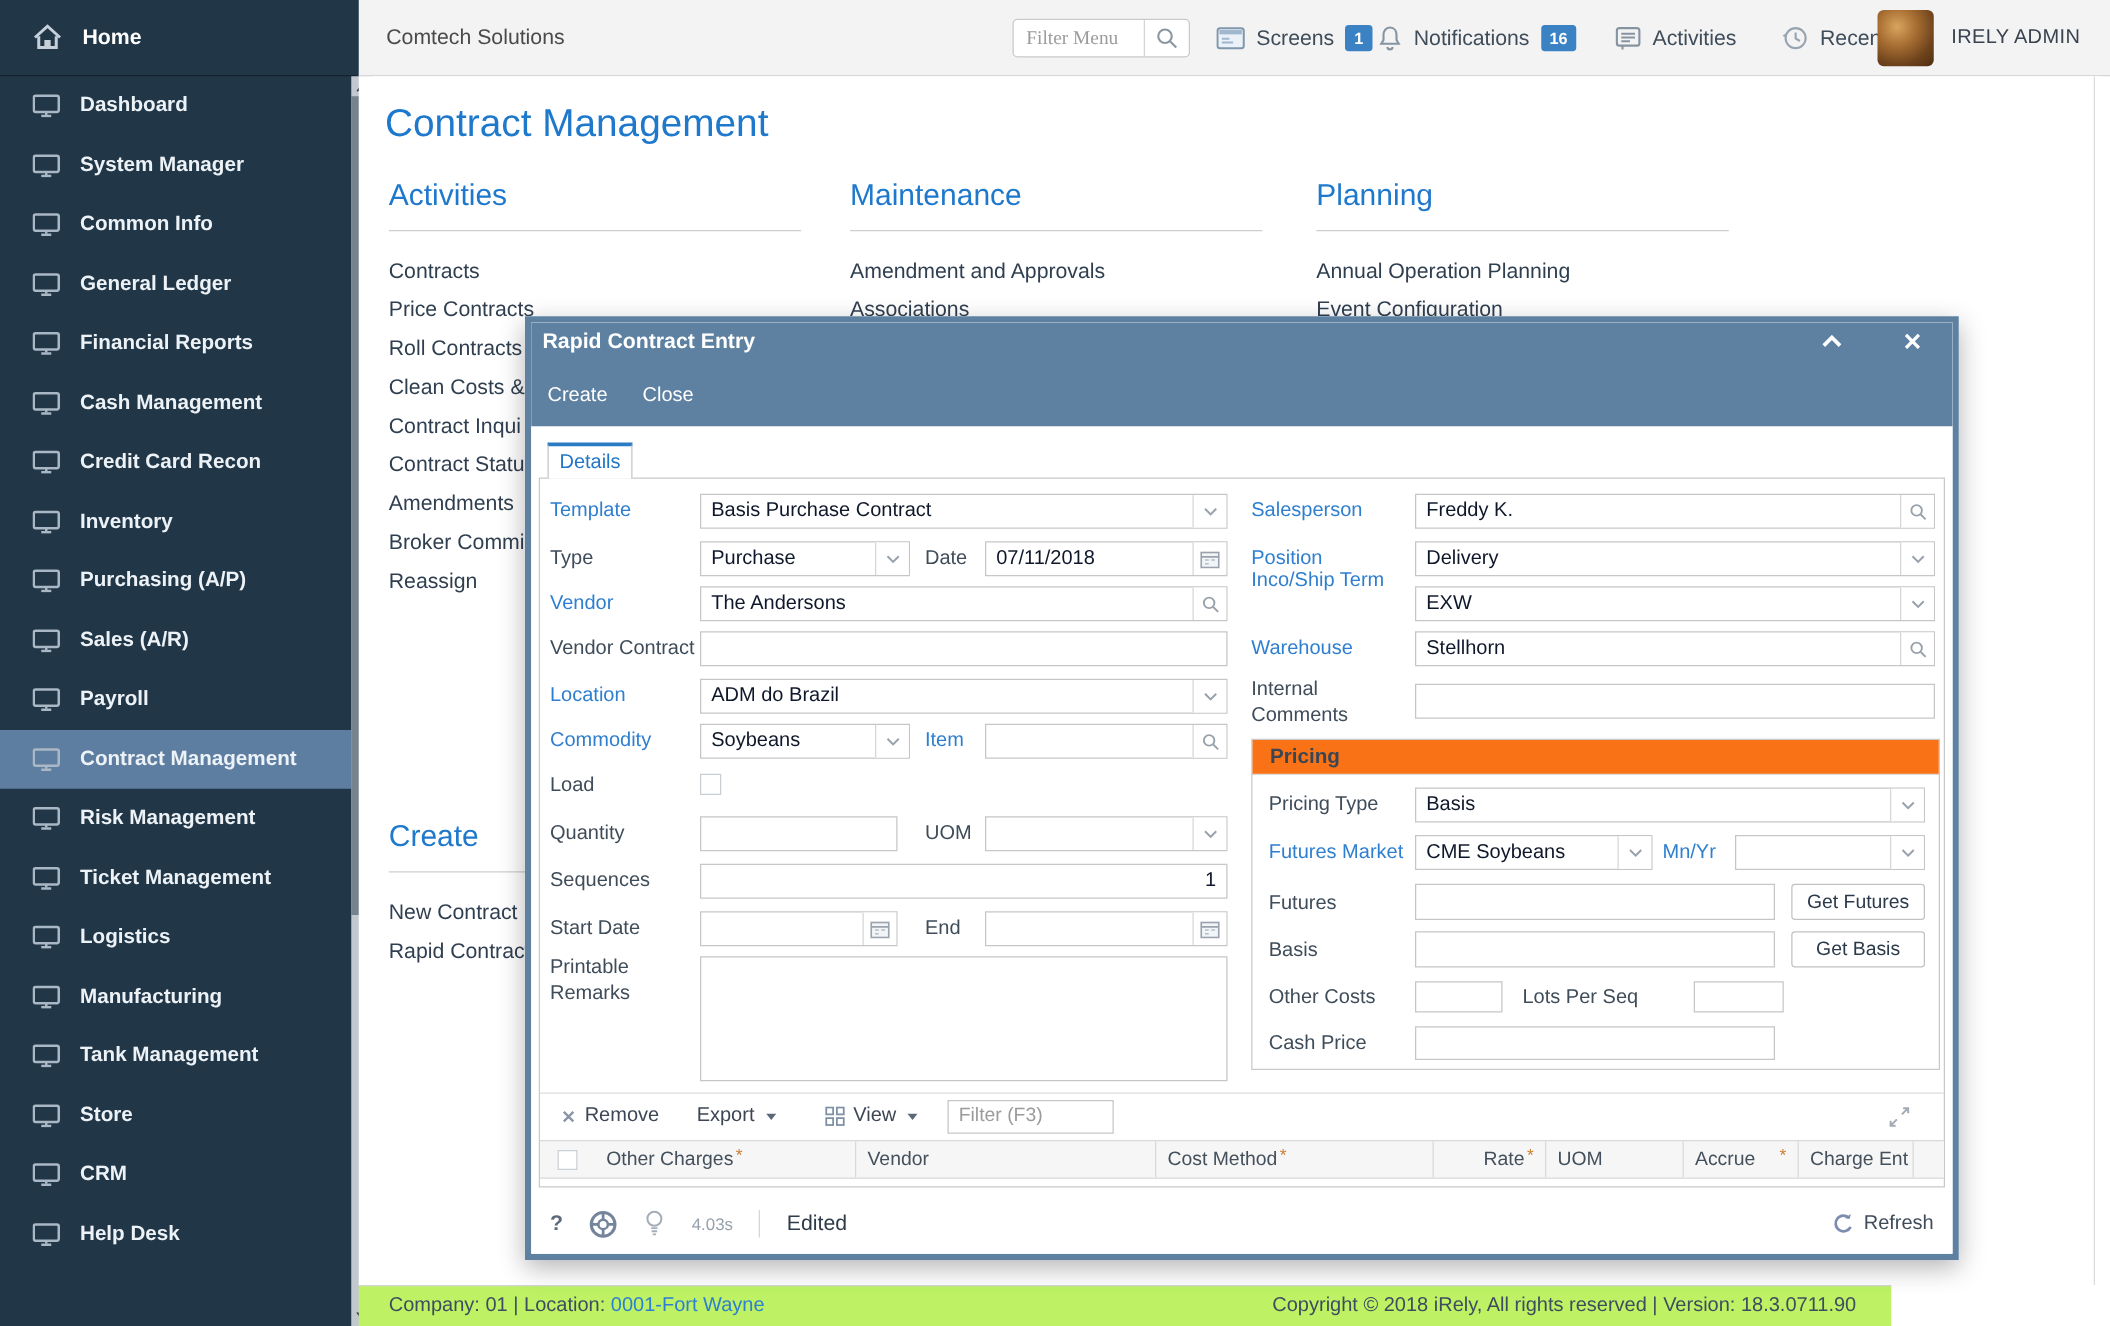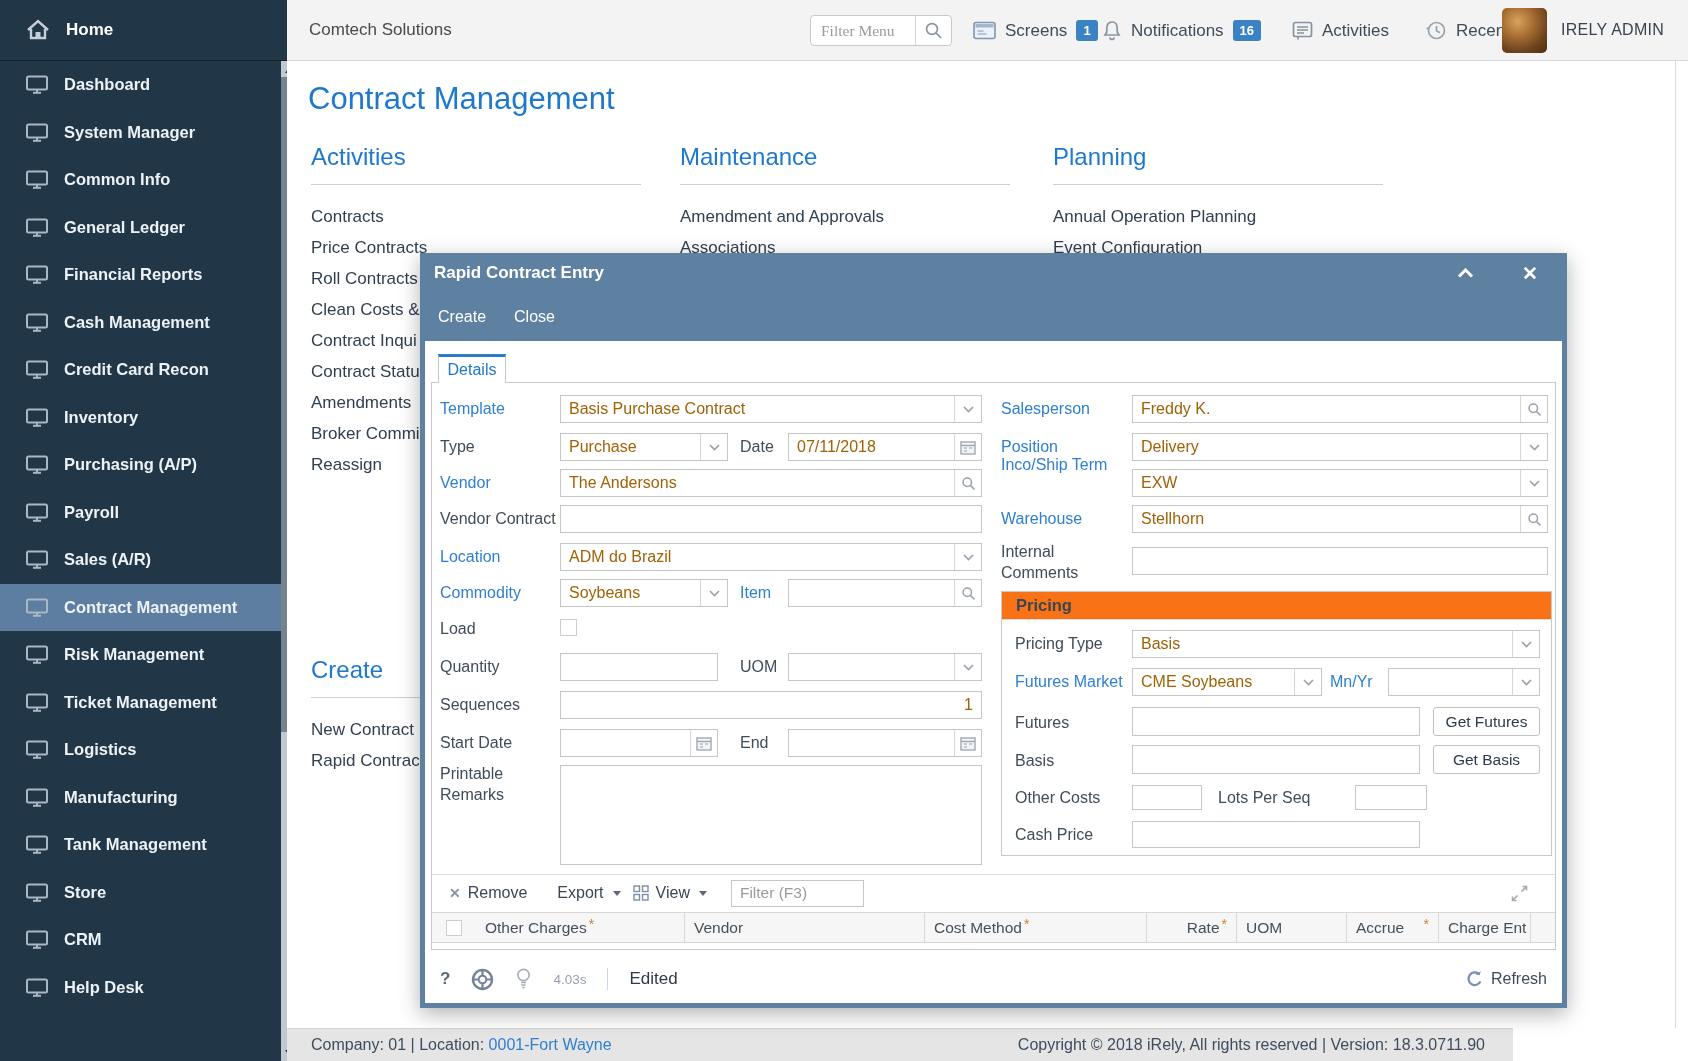--- a/index.html
+++ b/index.html
@@ -40,21 +40,21 @@
   .page-title{position:absolute;left:21px;top:20px;font-size:31px;font-weight:400;color:#1e78cc}
   .col{position:absolute;top:82px;width:330px}
   .col .col-head,.create-col .col-head{font-size:24px;font-weight:400;color:#1e78cc;padding-bottom:13px;border-bottom:1px solid #cfcfcf}
   .col .menu-list{margin-top:16px}
   .menu-link{font-size:17px;color:#303f50;line-height:31px;white-space:nowrap;cursor:pointer}
   .create-col{position:absolute;left:24px;top:595px;width:330px}
   .create-col .menu-list{margin-top:16px}
   .edge-line{position:absolute;right:6px;top:0;width:1px;height:967px;background:#dcdcdc}
 
   
-  .page-footer{position:absolute;left:287px;bottom:0;width:1226px;height:33px;background:#e5e5e5;border-top:1px solid #d5d5d5;font-size:16px;color:#3d4d5f}
+  .page-footer{position:absolute;left:287px;bottom:0;width:1226px;height:33px;background:#bef264;border-top:1px solid #d5d5d5;font-size:16px;color:#3d4d5f}
   .pf-left{position:absolute;left:24px;top:0;line-height:32px;white-space:nowrap}
   .pf-left a{color:#2e7fd0;text-decoration:none;cursor:pointer}
   .pf-right{position:absolute;right:28px;top:0;line-height:32px;white-space:nowrap}
 
   
   .modal{position:absolute;left:420px;top:253px;width:1147px;height:755px;border:5px solid #5e81a2;background:#fff;box-shadow:0 6px 20px rgba(0,0,0,.3)}
   .m-inner{position:relative;width:1137px;height:745px;background:#fff;font-size:16px}
   .m-head{position:absolute;left:0;top:0;width:1137px;height:83px;background:#5e81a2}
   .m-title{position:absolute;left:9px;top:5px;color:#fff;font-size:17px;font-weight:700}
   .m-min{position:absolute;left:1032px;top:10px;cursor:pointer}
@@ -62,21 +62,21 @@
   .m-menu{position:absolute;left:13px;top:50px;display:flex;gap:28px}
   .m-menu .mitem{color:#fff;font-size:16px;cursor:pointer}
 
   .tab{position:absolute;left:13px;top:96px;width:68px;height:29px;background:#fff;border:1px solid #c6c6c6;border-top:3px solid #2b7cc4;border-bottom:none;color:#2176c7;font-size:16px;text-align:center;line-height:25px;z-index:3;cursor:pointer}
   .panel{position:absolute;left:6px;top:124px;width:1125px;height:568px;border:1px solid #c9c9c9;background:#fff}
 
   .lbl{position:absolute;font-size:16px;color:#3f4c59;white-space:nowrap;z-index:2}
   .lbl.blue{color:#2e7fd0}
   .lbl.wrap{white-space:normal;line-height:21px}
   .ctl{position:absolute;height:28px;border:1px solid #c6c6c6;background:#fff;display:flex;align-items:center;z-index:2}
-  .ctl .val{flex:1;padding:0 8px;font-size:16px;color:#a16207;white-space:nowrap;overflow:hidden}
+  .ctl .val{flex:1;padding:0 8px;font-size:16px;color:#0f172a;white-space:nowrap;overflow:hidden}
   .ctl .val.right{text-align:right}
   .ctl .seg{width:27px;align-self:stretch;border-left:1px solid #d6d6d6;display:flex;align-items:center;justify-content:center;flex:none;background:#fff}
   .btn{position:absolute;border:1px solid #c1c1c1;background:#fff;color:#2b3a4a;font-size:15.5px;display:flex;align-items:center;justify-content:center;border-radius:3px;cursor:pointer;z-index:2}
   .cbx{position:absolute;width:17px;height:17px;border:1px solid #c9ced3;background:#fff;z-index:2}
   .ta{position:absolute;border:1px solid #c6c6c6;background:#fff;z-index:2}
 
   .pricing-box{position:absolute;left:576px;top:333px;width:551px;height:265px;border:1px solid #c9c9c9;z-index:1}
   .pricing-band{height:28px;background:#f97316;border-bottom:1px solid #dcdcdc;display:flex;align-items:center;padding-left:14px;font-size:16.5px;font-weight:700;color:#3a4654}
 
   .grid-topline{position:absolute;left:7px;top:616px;width:1123px;border-top:1px solid #ddd}
@@ -229,32 +229,32 @@
         </div>
 
         <div class="nav-item">
           <span>
             <svg width="22" height="19" viewBox="0 0 22 19">
               <rect x="1" y="1.5" width="20" height="13" rx="1.5" fill="none" stroke="#aab7c4" stroke-width="2"></rect>
               <path d="M11 14.5 v2.5" stroke="#aab7c4" stroke-width="2"></path>
               <path d="M7 17.8 h8" stroke="#aab7c4" stroke-width="2"></path>
             </svg>
           </span>
+          <span class="nav-label">Sales (A/R)</span>
+        </div>
+
+        <div class="nav-item">
+          <span>
+            <svg width="22" height="19" viewBox="0 0 22 19">
+              <rect x="1" y="1.5" width="20" height="13" rx="1.5" fill="none" stroke="#aab7c4" stroke-width="2"></rect>
+              <path d="M11 14.5 v2.5" stroke="#aab7c4" stroke-width="2"></path>
+              <path d="M7 17.8 h8" stroke="#aab7c4" stroke-width="2"></path>
+            </svg>
+          </span>
           <span class="nav-label">Payroll</span>
-        </div>
-
-        <div class="nav-item">
-          <span>
-            <svg width="22" height="19" viewBox="0 0 22 19">
-              <rect x="1" y="1.5" width="20" height="13" rx="1.5" fill="none" stroke="#aab7c4" stroke-width="2"></rect>
-              <path d="M11 14.5 v2.5" stroke="#aab7c4" stroke-width="2"></path>
-              <path d="M7 17.8 h8" stroke="#aab7c4" stroke-width="2"></path>
-            </svg>
-          </span>
-          <span class="nav-label">Sales (A/R)</span>
         </div>
 
         <div class="nav-item selected">
           <span>
             <svg width="22" height="19" viewBox="0 0 22 19">
               <rect x="1" y="1.5" width="20" height="13" rx="1.5" fill="none" stroke="#aab7c4" stroke-width="2"></rect>
               <path d="M11 14.5 v2.5" stroke="#aab7c4" stroke-width="2"></path>
               <path d="M7 17.8 h8" stroke="#aab7c4" stroke-width="2"></path>
             </svg>
           </span>
@@ -729,21 +729,21 @@
       <div class="grid-topline"></div>
       <div class="gridbar">
         <div class="gb-item">
           <span class="xglyph">✕</span>
           <span>Remove</span>
         </div>
         <div class="gb-item" style="margin-left:30px">
           <span>Export</span>
             <span class="caret"></span>
         </div>
-        <div class="gb-item" style="margin-left:12px">
+        <div class="gb-item" style="margin-left:39px">
           <span>
             <svg width="16" height="16" viewBox="0 0 16 16">
                 <rect x="1" y="1" width="5.5" height="5.5" fill="none" stroke="#7d8fa5" stroke-width="1.4"></rect>
                 <rect x="9.5" y="1" width="5.5" height="5.5" fill="none" stroke="#7d8fa5" stroke-width="1.4"></rect>
                 <rect x="1" y="9.5" width="5.5" height="5.5" fill="none" stroke="#7d8fa5" stroke-width="1.4"></rect>
                 <rect x="9.5" y="9.5" width="5.5" height="5.5" fill="none" stroke="#7d8fa5" stroke-width="1.4"></rect>
               </svg>
           </span>
           <span>View</span>
             <span class="caret"></span>

